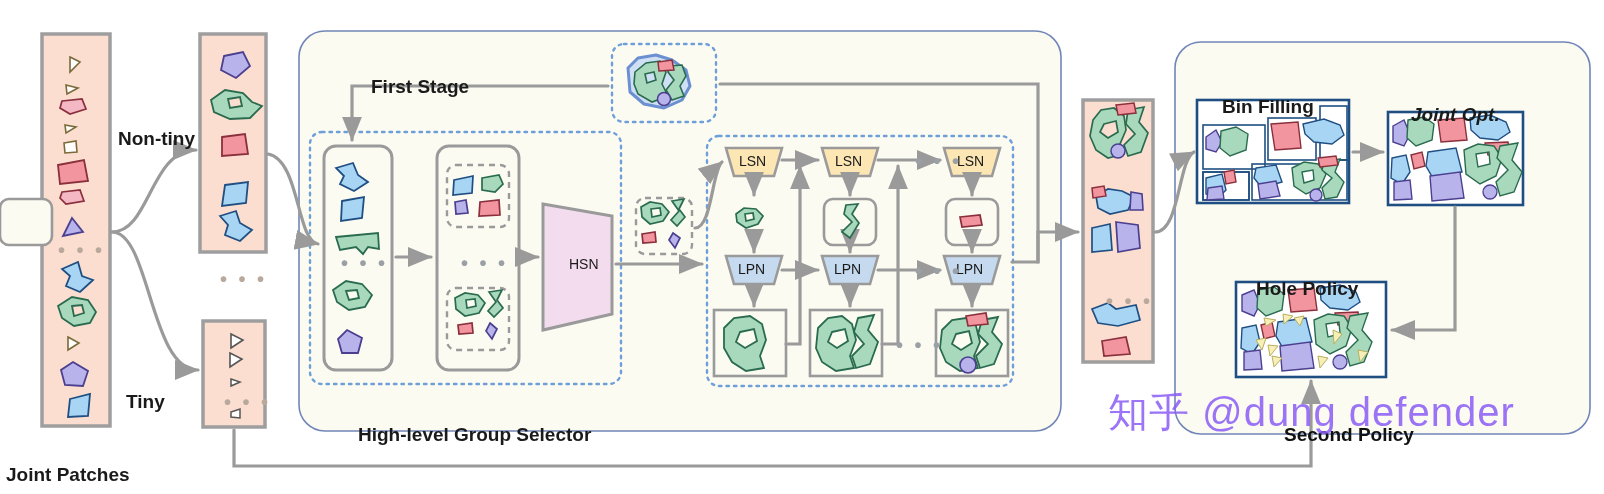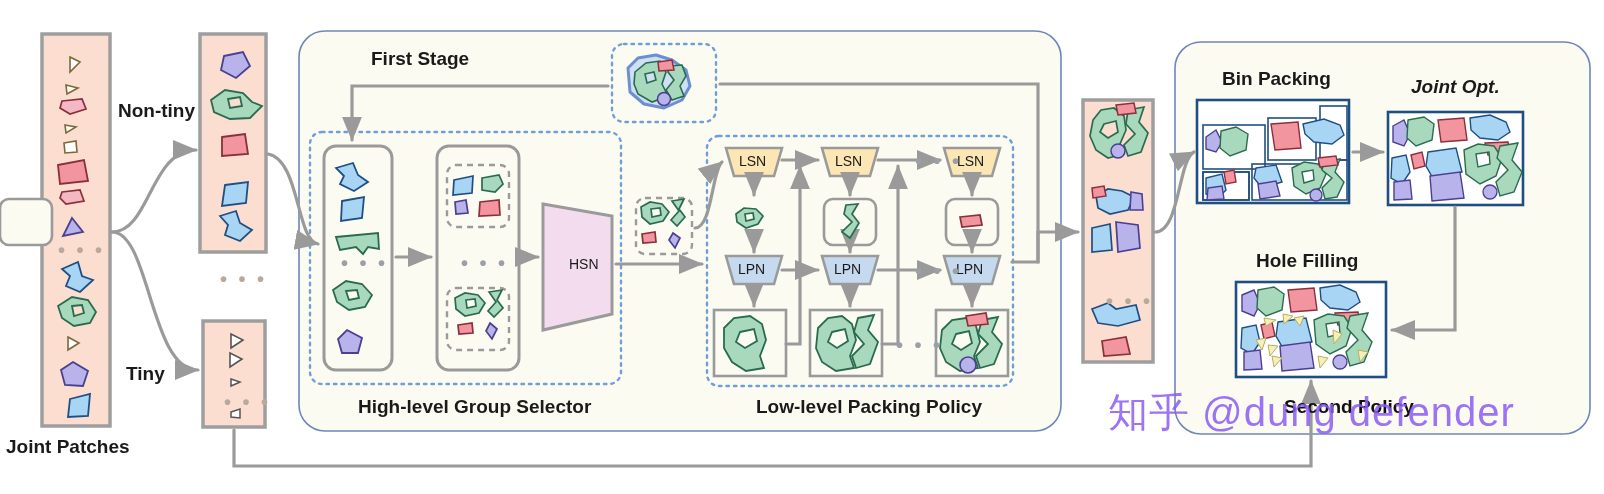--- a/index.html
+++ b/index.html
@@ -1,21 +1,21 @@
 <!DOCTYPE html>
 <html><head>
 <meta charset="utf-8">
 <style>
   html,body{margin:0;padding:0;background:#ffffff;}
   body{width:1604px;height:494px;position:relative;overflow:hidden;
        font-family:"Liberation Sans","DejaVu Sans",sans-serif;color:#111;}
   #root{position:absolute;left:0;top:0;width:1604px;height:494px;}
   svg.layer{position:absolute;left:0;top:0;width:1604px;height:494px;}
   .lbl{position:absolute;white-space:nowrap;font-weight:700;color:#1a1a1a;}
-  .ttl{font-size:19px;font-weight:700;}
+  .ttl{font-size:19px;font-weight:700;margin-top:28px;}
   .small{font-size:14px;font-weight:400;}
   .wm{position:absolute;color:#8b5cf6;opacity:.85;font-size:40px;
       font-weight:400;letter-spacing:1px;white-space:nowrap;
       font-family:"Liberation Sans","DejaVu Sans",sans-serif;}
   .dots{position:absolute;color:#b9a99c;font-size:20px;letter-spacing:3px;font-weight:700;}
   .dots.g{color:#9aa0a6;}
 </style>
 </head>
 <body>
 
@@ -330,27 +330,26 @@
   <div class="lbl ttl" style="left:118px;top:100px;">Non-tiny</div>
 
   <div class="lbl ttl" style="left:126px;top:363px;">Tiny</div>
 
   <div class="lbl ttl" style="left:371px;top:48px;">First Stage</div>
 
   <div class="lbl ttl" style="left:1284px;top:396px;color:#111;">Second Policy</div>
 
   <div class="lbl ttl" style="left:358px;top:396px;">High-level Group Selector</div>
 
-  <div class="lbl ttl" style="left:756px;top:396px;">Low-level Packing Policy</div>
-
-  <div class="lbl ttl" style="left:1222px;top:68px;">Bin Packing</div>
+
+  <div class="lbl ttl" style="left:1222px;top:68px;">Bin Filling</div>
 
   <div class="lbl ttl" style="left:1411px;top:76px;font-style:italic;">Joint Opt.</div>
 
-  <div class="lbl ttl" style="left:1256px;top:250px;">Hole Filling</div>
+  <div class="lbl ttl" style="left:1256px;top:250px;">Hole Policy</div>
 
   <div class="lbl small" style="left:569px;top:256px;">HSN</div>
 
   <div class="lbl small" style="left:739px;top:153px;">LSN</div>
   <div class="lbl small" style="left:835px;top:153px;">LSN</div>
   <div class="lbl small" style="left:957px;top:153px;">LSN</div>
 
   <div class="lbl small" style="left:738px;top:261px;">LPN</div>
   <div class="lbl small" style="left:834px;top:261px;">LPN</div>
   <div class="lbl small" style="left:956px;top:261px;">LPN</div>

